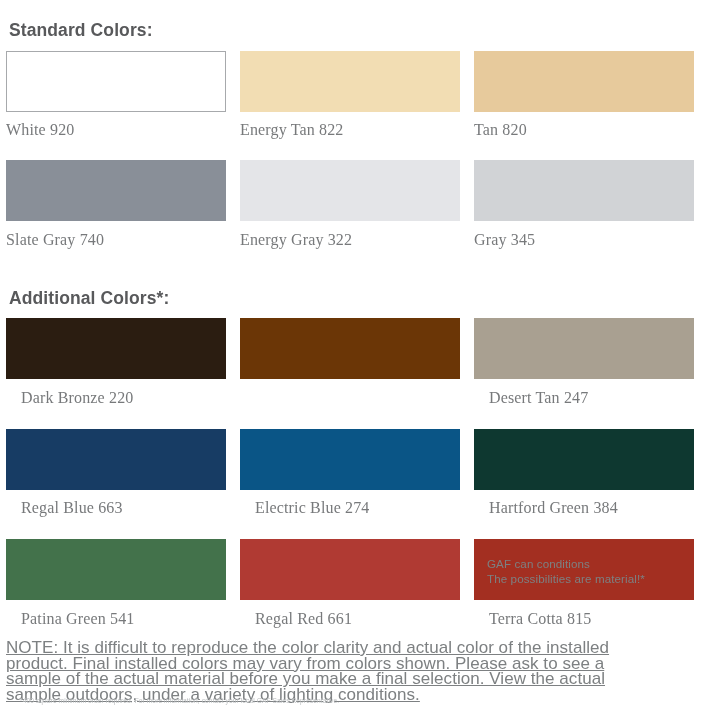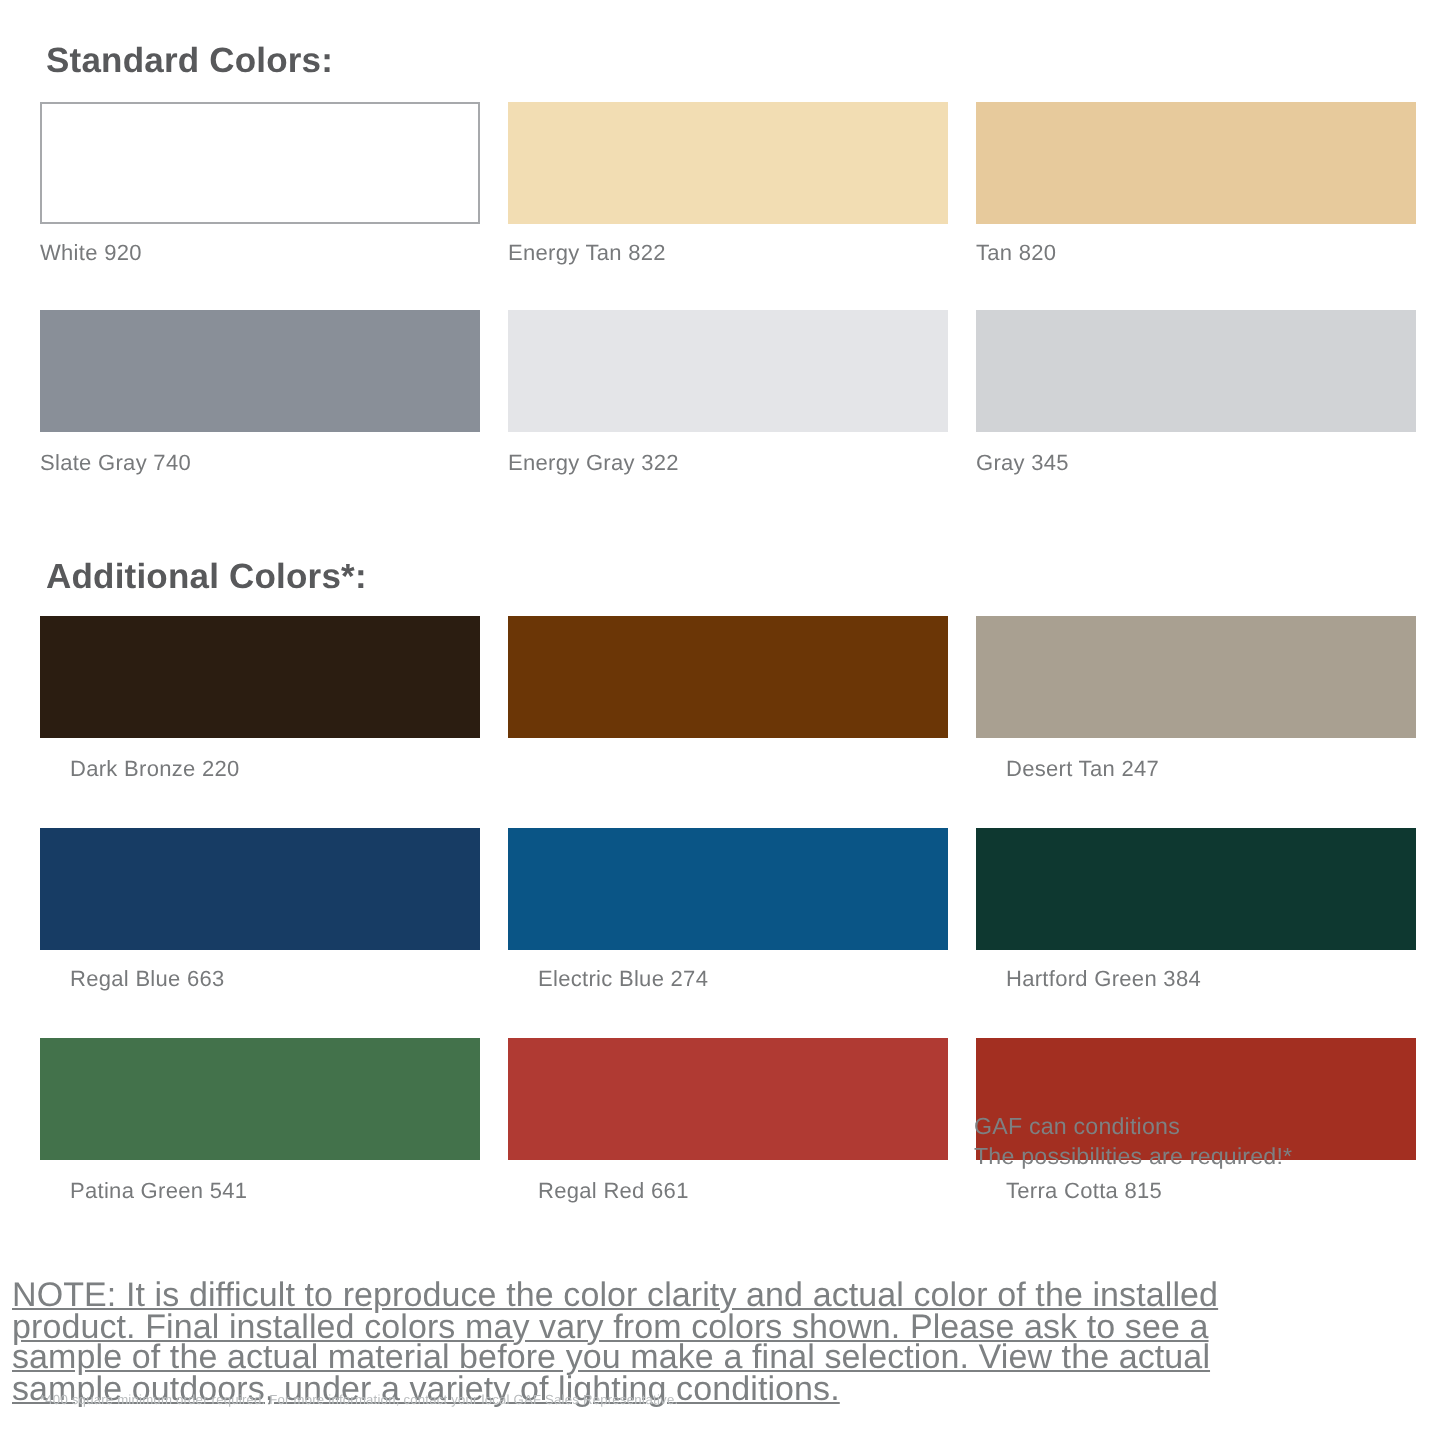--- a/index.html
+++ b/index.html
@@ -13,21 +13,21 @@
     overflow: hidden;
     font-family: "Liberation Sans", sans-serif;
     color: #6e7274;
     -webkit-font-smoothing: antialiased;
   }
   .page {
     position: relative;
     width: 720px;
     height: 720px;
     box-sizing: border-box;
-    padding: 0 15px;
+    padding: 0 1px;
   }
 
   .section-heading {
     font-size: 17.5px;
     font-weight: bold;
     letter-spacing: 0.1px;
     color: #58595b;
     margin: 0;
     padding: 0;
     line-height: 1;
@@ -53,26 +53,27 @@
   .swatch {
     width: 220px;
     height: 61px;
     box-sizing: border-box;
   }
   .swatch.outlined {
     border: 1px solid #a7a9ac;
   }
 
   .swatch-label {
-    font-size: 11px;
+    font-size: 16px;
     color: #77797b;
     line-height: 1;
     padding-top: 10.5px;
     padding-bottom: 22px;
     letter-spacing: 0.15px;
+    font-family: Liberation Serif, serif;
   }
 
   .grid.additional .swatch-label { padding-bottom: 23px; margin-left: 15px; }
 
   .note-block {
     position: absolute;
     left: 487px;
     top: 556px;
     width: 210px;
     font-size: 11.6px;
@@ -189,20 +190,20 @@
     </div>
     <div class="cell empty">
       <div class="swatch"></div>
       <div class="swatch-label"></div>
     </div>
 
   </div>
 
   <div class="note-block">
     <div>GAF can conditions</div>
-    <div>The possibilities are required!*</div>
+    <div>The possibilities are material!*</div>
   </div>
 
   <div class="footer-note">NOTE: It is difficult to reproduce the color clarity and actual color of the installed product. Final installed colors may vary from colors shown. Please ask to see a sample of the actual material before you make a final selection. View the actual sample outdoors, under a variety of lighting conditions.</div>
 
   <div class="fine-print">*400 square minimum order required. For more information, contact your local GAF Sales Representative.</div>
 
 </div>
 
 </body></html>

